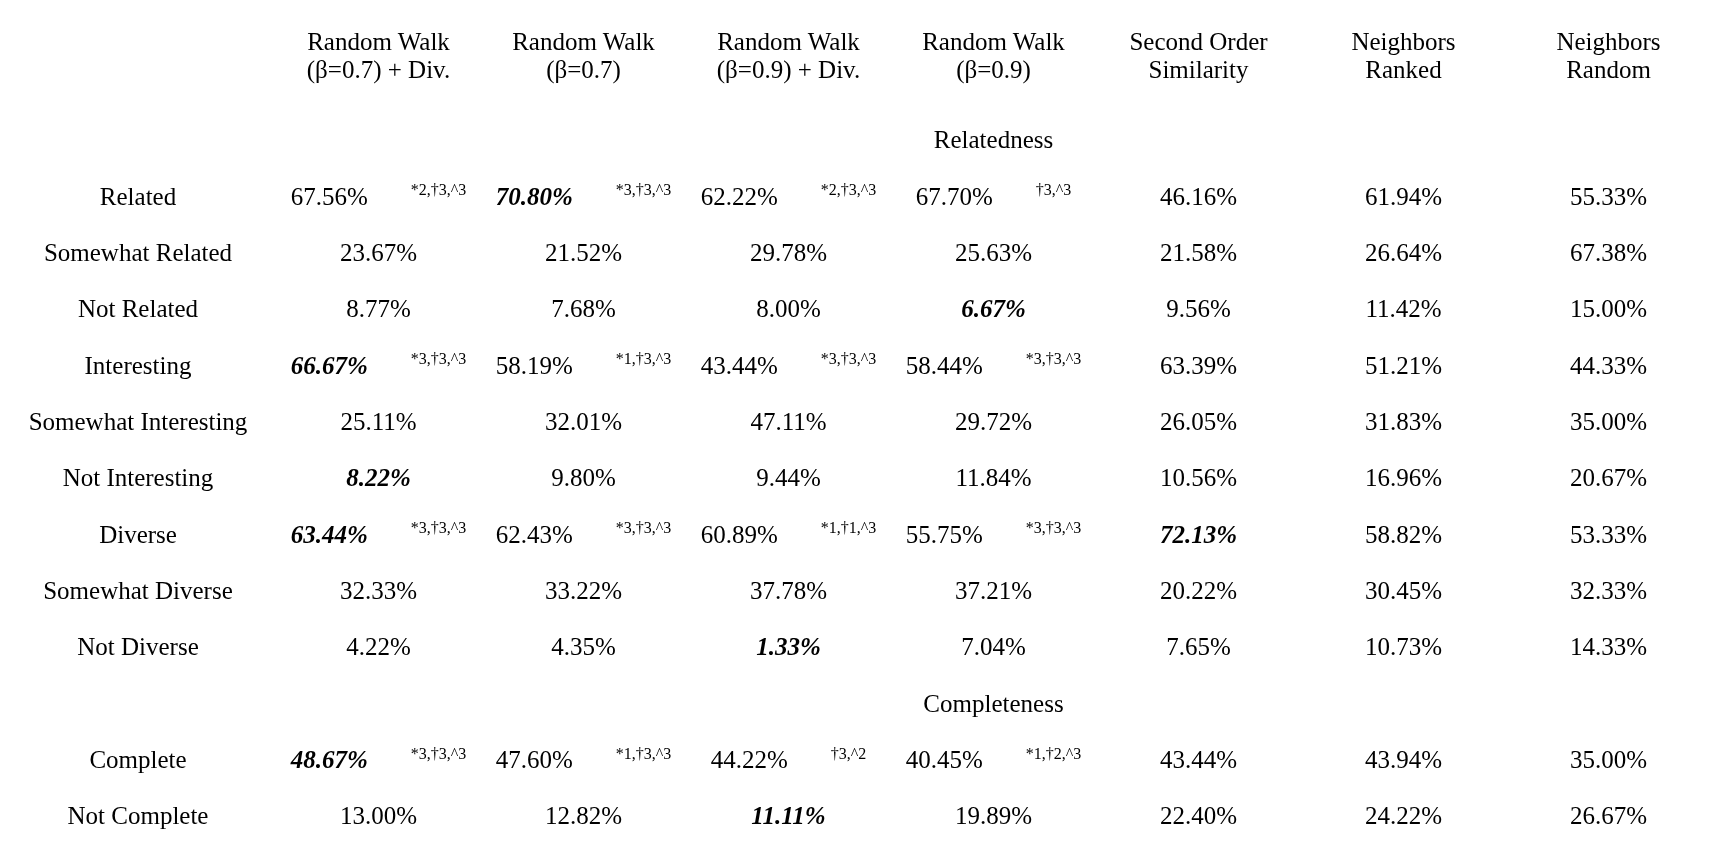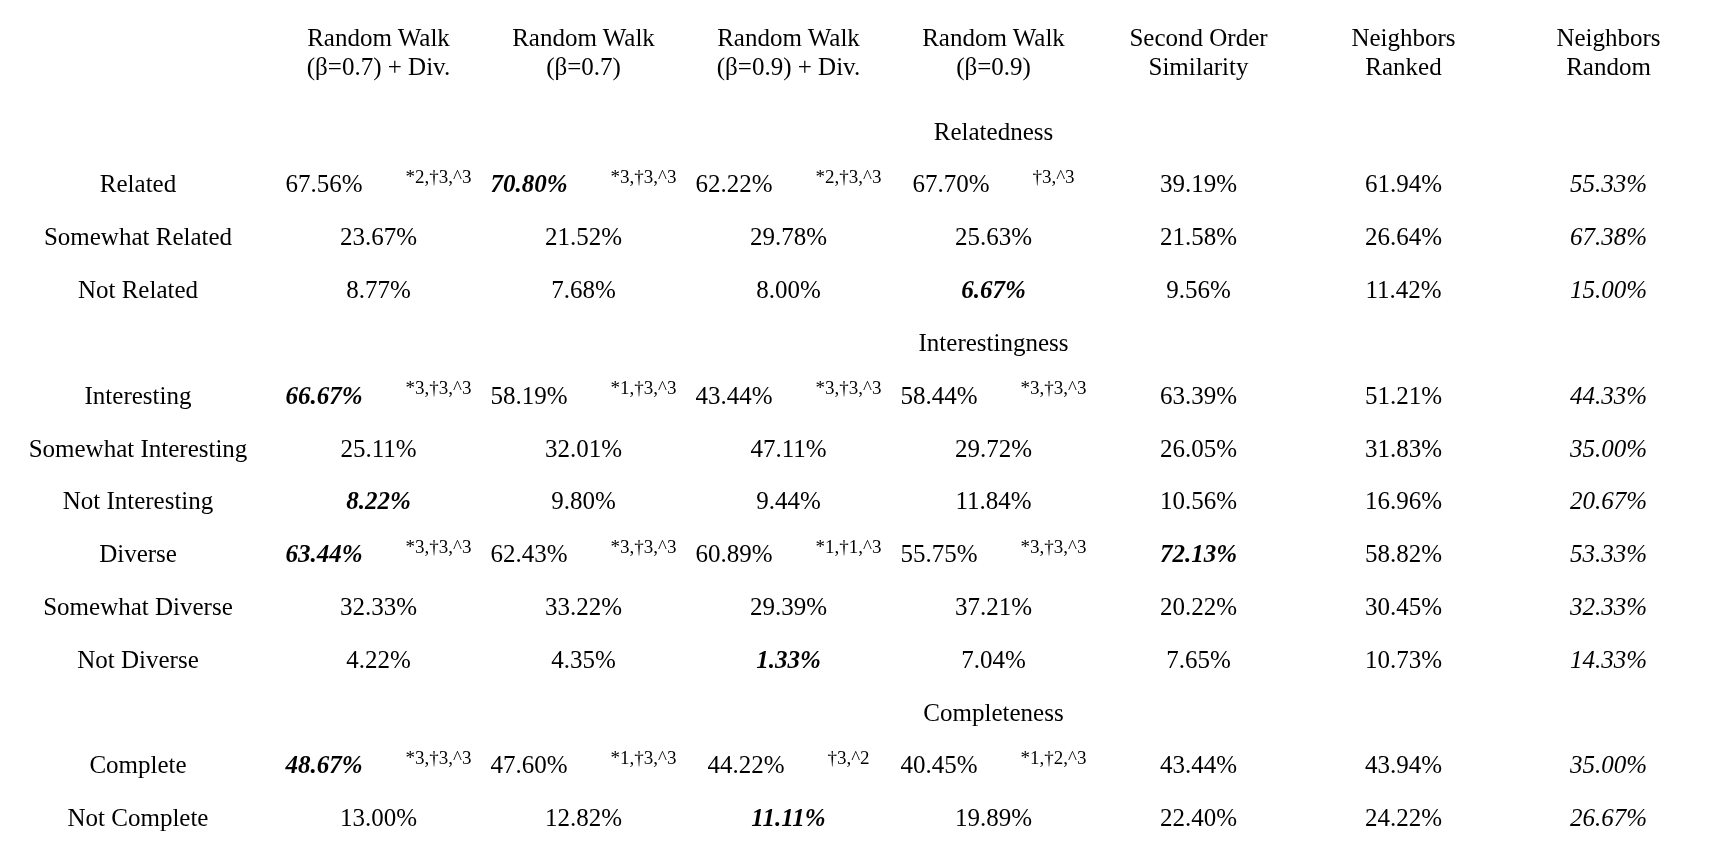--- a/index.html
+++ b/index.html
@@ -69,28 +69,28 @@
     padding: 7px 6px;
     border-right: 3px solid #000;
     border-bottom: 2px solid #000;
   }
   .cell {
     padding: 7px 4px;
     border-right: 3px solid #000;
     border-bottom: 2px solid #000;
     white-space: nowrap;
   }
-  .cell.last { border-right: 0; font-style: italic; }
+  .cell.last { border-right: 0; }
   .row-last .cell,
   .row-last .row-label { border-bottom: 3px solid #000; }
 
   .val { display: inline-block; }
   .bold { font-weight: bold; font-style: italic; }
   .sup {
-    font-size: 19px;
+    font-size: 16px;
     vertical-align: super;
     line-height: 0;
     letter-spacing: 0;
     margin-left: 43px;
   }
 </style>
 </head>
 <body>
 
 <table id="results-table">
@@ -139,21 +139,21 @@
       <tr>
         <td class="section-spacer-left"></td>
         <td class="section-banner" colspan="7">Relatedness</td>
       </tr>
       <tr>
         <td class="row-label">Related</td>
         <td class="cell"><span class="val">67.56%</span><span class="sup">*2,†3,^3</span></td>
         <td class="cell"><span class="val bold">70.80%</span><span class="sup">*3,†3,^3</span></td>
         <td class="cell"><span class="val">62.22%</span><span class="sup">*2,†3,^3</span></td>
         <td class="cell"><span class="val">67.70%</span><span class="sup">†3,^3</span></td>
-        <td class="cell"><span class="val">39.19%</span></td>
+        <td class="cell"><span class="val">46.16%</span></td>
         <td class="cell"><span class="val">61.94%</span></td>
         <td class="cell last"><span class="val">55.33%</span></td>
       </tr>
       <tr>
         <td class="row-label">Somewhat Related</td>
         <td class="cell"><span class="val">23.67%</span></td>
         <td class="cell"><span class="val">21.52%</span></td>
         <td class="cell"><span class="val">29.78%</span></td>
         <td class="cell"><span class="val">25.63%</span></td>
         <td class="cell"><span class="val">21.58%</span></td>
@@ -164,24 +164,20 @@
         <td class="row-label">Not Related</td>
         <td class="cell"><span class="val">8.77%</span></td>
         <td class="cell"><span class="val">7.68%</span></td>
         <td class="cell"><span class="val">8.00%</span></td>
         <td class="cell"><span class="val bold">6.67%</span></td>
         <td class="cell"><span class="val">9.56%</span></td>
         <td class="cell"><span class="val">11.42%</span></td>
         <td class="cell last"><span class="val">15.00%</span></td>
       </tr>
       <tr>
-        <td class="section-spacer-left"></td>
-        <td class="section-banner" colspan="7">Interestingness</td>
-      </tr>
-      <tr>
         <td class="row-label">Interesting</td>
         <td class="cell"><span class="val bold">66.67%</span><span class="sup">*3,†3,^3</span></td>
         <td class="cell"><span class="val">58.19%</span><span class="sup">*1,†3,^3</span></td>
         <td class="cell"><span class="val">43.44%</span><span class="sup">*3,†3,^3</span></td>
         <td class="cell"><span class="val">58.44%</span><span class="sup">*3,†3,^3</span></td>
         <td class="cell"><span class="val">63.39%</span></td>
         <td class="cell"><span class="val">51.21%</span></td>
         <td class="cell last"><span class="val">44.33%</span></td>
       </tr>
       <tr>
@@ -211,21 +207,21 @@
         <td class="cell"><span class="val">60.89%</span><span class="sup">*1,†1,^3</span></td>
         <td class="cell"><span class="val">55.75%</span><span class="sup">*3,†3,^3</span></td>
         <td class="cell"><span class="val bold">72.13%</span></td>
         <td class="cell"><span class="val">58.82%</span></td>
         <td class="cell last"><span class="val">53.33%</span></td>
       </tr>
       <tr>
         <td class="row-label">Somewhat Diverse</td>
         <td class="cell"><span class="val">32.33%</span></td>
         <td class="cell"><span class="val">33.22%</span></td>
-        <td class="cell"><span class="val">29.39%</span></td>
+        <td class="cell"><span class="val">37.78%</span></td>
         <td class="cell"><span class="val">37.21%</span></td>
         <td class="cell"><span class="val">20.22%</span></td>
         <td class="cell"><span class="val">30.45%</span></td>
         <td class="cell last"><span class="val">32.33%</span></td>
       </tr>
       <tr>
         <td class="row-label">Not Diverse</td>
         <td class="cell"><span class="val">4.22%</span></td>
         <td class="cell"><span class="val">4.35%</span></td>
         <td class="cell"><span class="val bold">1.33%</span></td>

